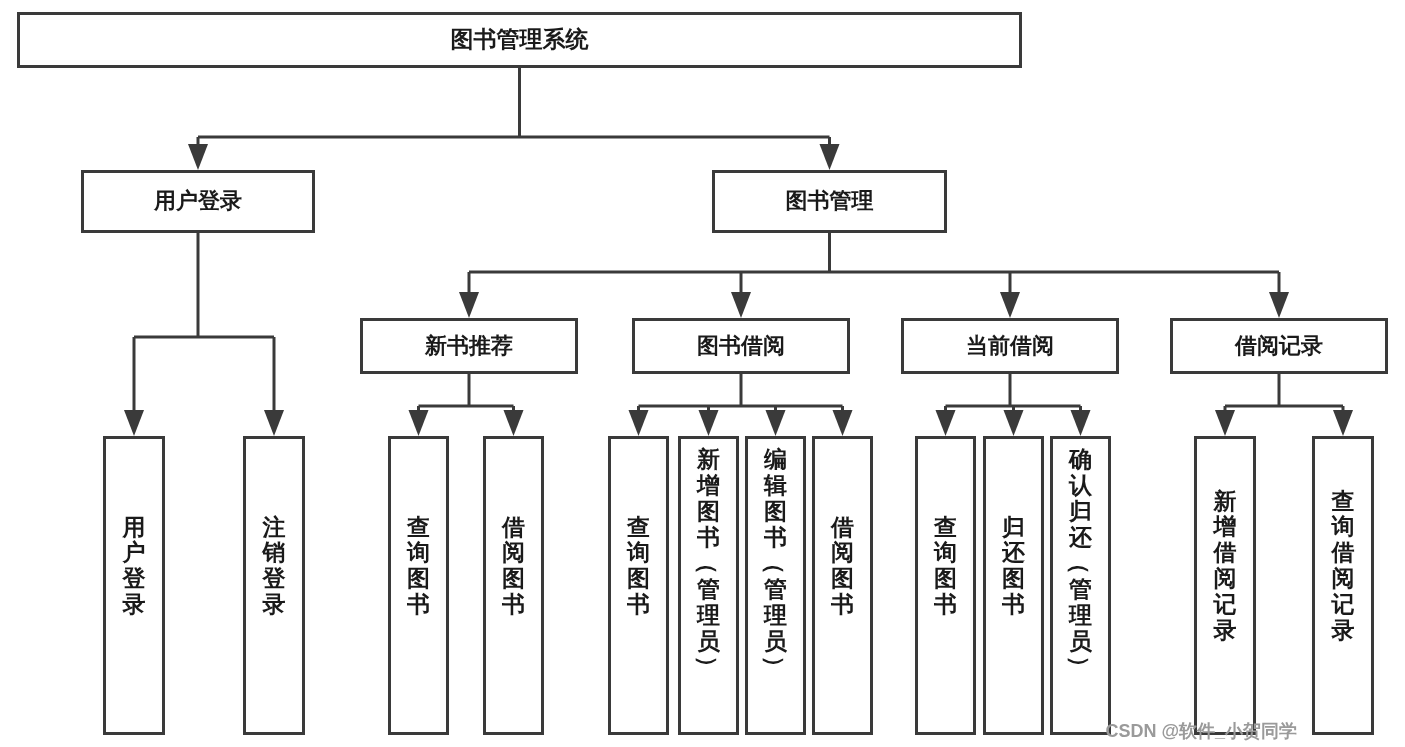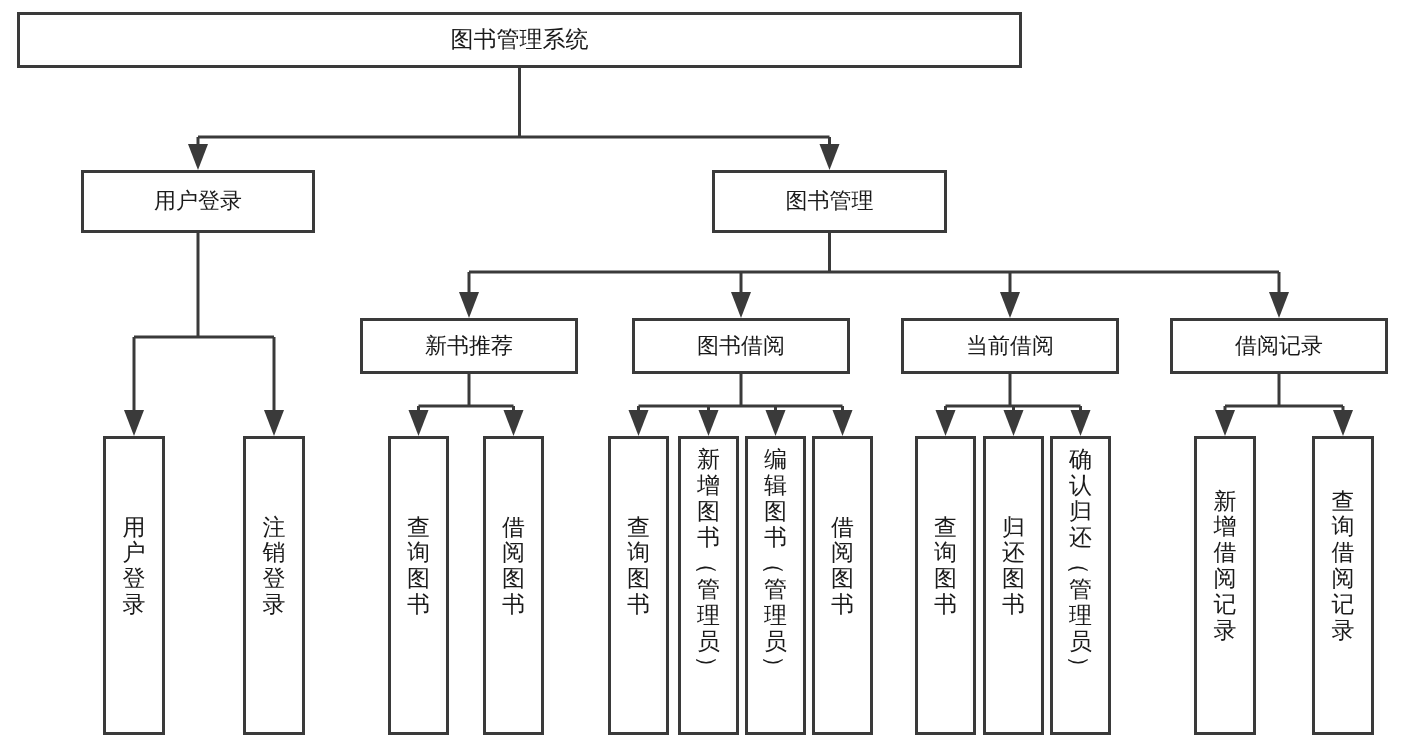--- a/index.html
+++ b/index.html
@@ -1,21 +1,21 @@
 <!DOCTYPE html>
 <html><head>
 <meta charset="utf-8">
 <style>
   html,body{margin:0;padding:0;background:#ffffff;}
   body{
     width:1405px;height:747px;overflow:hidden;
     font-family:"Liberation Sans","DejaVu Sans",sans-serif;
     color:#1a1a1a;
   }
-  #stage{position:relative;width:1305px;height:747px;}
+  #stage{position:relative;width:1305px;height:747px;font-weight:bold;}
   svg#diagram{position:absolute;left:0;top:0;width:1405px;height:747px;}
   .nodeBox{fill:#ffffff;stroke:#3a3a3a;stroke-width:3;}
   .link{stroke:#3a3a3a;stroke-width:3;fill:none;}
   .arrowHead{fill:#3a3a3a;stroke:none;}
   .nodeLabelH{
     font-family:"Liberation Sans","DejaVu Sans",sans-serif;
     font-size:22px;fill:#1a1a1a;text-anchor:middle;dominant-baseline:middle;
   }
   .titleLabel{
     font-family:"Liberation Sans","DejaVu Sans",sans-serif;
@@ -150,13 +150,14 @@
       <div class="vlabel" style="left: 608px; width: 61px; top: 513.5px;"><span>查</span><span>询</span><span>图</span><span>书</span></div>
       <div class="vlabel" style="left: 678px; width: 61px; top: 446px;"><span>新</span><span>增</span><span>图</span><span>书</span><span class="rot">（</span><span>管</span><span>理</span><span>员</span><span class="rot">）</span></div>
       <div class="vlabel" style="left: 745px; width: 61px; top: 446px;"><span>编</span><span>辑</span><span>图</span><span>书</span><span class="rot">（</span><span>管</span><span>理</span><span>员</span><span class="rot">）</span></div>
       <div class="vlabel" style="left: 812px; width: 61px; top: 513.5px;"><span>借</span><span>阅</span><span>图</span><span>书</span></div>
       <div class="vlabel" style="left: 915px; width: 61px; top: 513.5px;"><span>查</span><span>询</span><span>图</span><span>书</span></div>
       <div class="vlabel" style="left: 983px; width: 61px; top: 513.5px;"><span>归</span><span>还</span><span>图</span><span>书</span></div>
       <div class="vlabel" style="left: 1050px; width: 61px; top: 446px;"><span>确</span><span>认</span><span>归</span><span>还</span><span class="rot">（</span><span>管</span><span>理</span><span>员</span><span class="rot">）</span></div>
       <div class="vlabel" style="left: 1194px; width: 62px; top: 487.5px;"><span>新</span><span>增</span><span>借</span><span>阅</span><span>记</span><span>录</span></div>
       <div class="vlabel" style="left: 1312px; width: 62px; top: 487.5px;"><span>查</span><span>询</span><span>借</span><span>阅</span><span>记</span><span>录</span></div>
     </div>
+  <div class="watermark">CSDN @软件_小贺同学</div>
 </div>
 
 </body></html>

